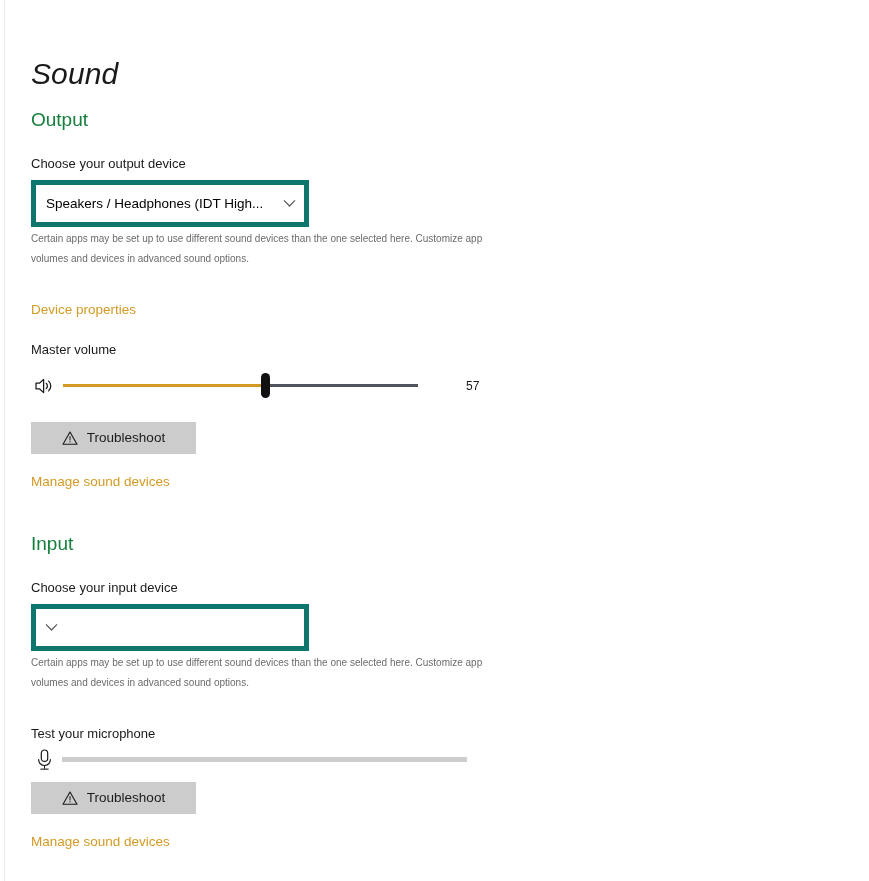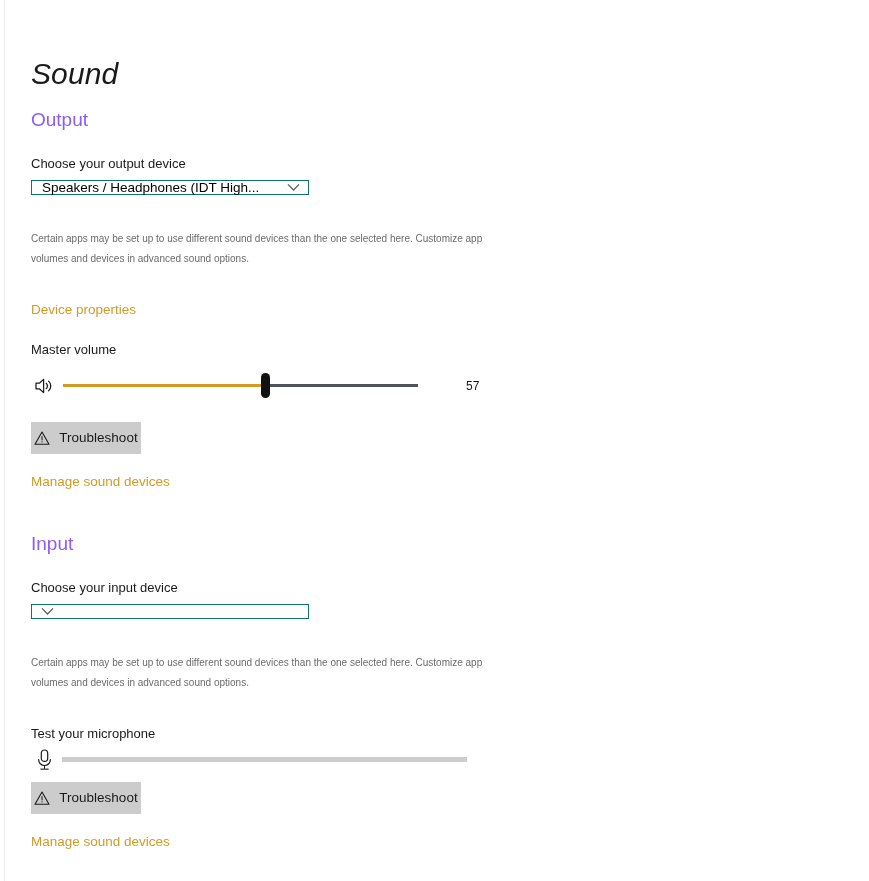--- a/index.html
+++ b/index.html
@@ -44,21 +44,21 @@
     position: absolute;
     left: 0;
     top: 56px;
     letter-spacing: 0.1px;
     font-style: italic;
   }
   .section-heading {
     font-size: 19px;
     font-weight: 400;
     line-height: 24px;
-    color: #8b5cf6;
+    color: #15803d;
     margin: 0;
     position: absolute;
     left: 0;
   }
   .field-label {
     font-size: 13px;
     line-height: 18px;
     color: #1a1a1a;
     position: absolute;
     left: 0;
@@ -79,23 +79,23 @@
     left: 0;
     cursor: pointer;
     text-decoration: none;
   }
 
   
   .combo {
     position: absolute;
     left: 0;
     width: 278px;
-    height: 15px;
+    height: 47px;
     box-sizing: border-box;
-    border: 1px solid #0f766e;
+    border: 5px solid #0f766e;
     background: #ffffff;
     display: flex;
     align-items: center;
     cursor: pointer;
   }
   .combo .combo-value {
     flex: 1 1 auto;
     padding-left: 10px;
     font-size: 13.5px;
     line-height: 18px;
@@ -164,21 +164,21 @@
     text-align: left;
     font-size: 12px;
     line-height: 20px;
     color: #1a1a1a;
   }
 
   
   .ts-button {
     position: absolute;
     left: 31px;
-    width: 110px;
+    width: 165px;
     height: 32px;
     box-sizing: border-box;
     background: #cccccc;
     border: 1px solid #cccccc;
     display: flex;
     align-items: center;
     justify-content: center;
     gap: 9px;
     cursor: pointer;
     font-family: "Liberation Sans", sans-serif;

